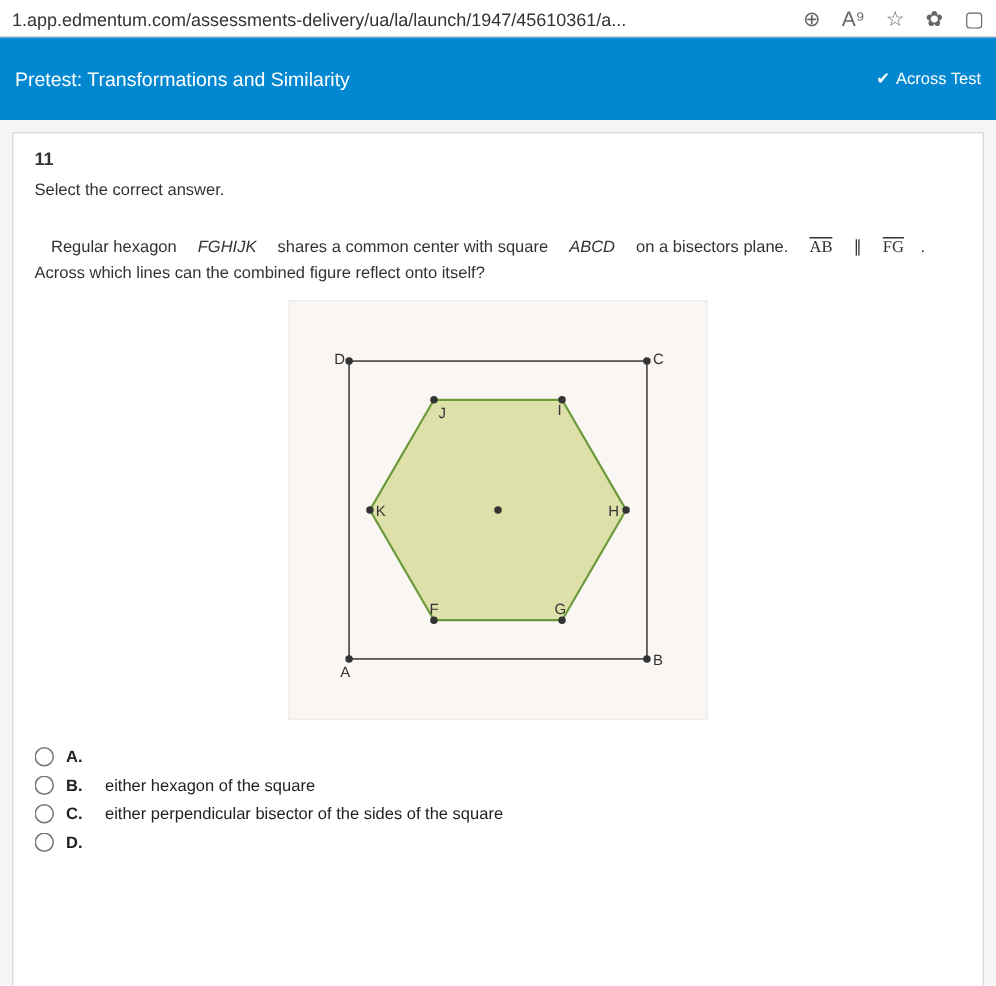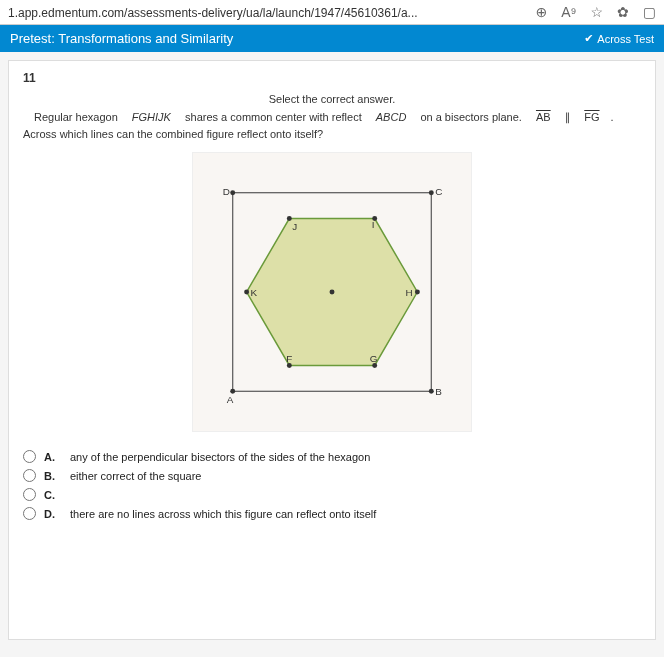--- a/index.html
+++ b/index.html
@@ -1,28 +1,28 @@
 <!DOCTYPE html>
 <html><head>
 <meta charset="utf-8">
 <style>
 * { box-sizing: border-box; margin: 0; padding: 0; }
 body { font-family: Arial, sans-serif; background: #f5f5f5; width: 664px; height: 657px; overflow: hidden; }
 .url-bar { background: #fff; border-bottom: 1px solid #ccc; padding: 4px 8px; display: flex; align-items: flex-end; gap: 8px; font-size: 12px; color: #555; }
 .url-text { flex: 1; color: #333; }
 .url-icons { display: flex; gap: 14px; color: #666; font-size: 14px; }
 .url-icons span { cursor: default; }
-.header { background: #0288d1; color: #fff; padding: 6px 10px; display: flex; justify-content: space-between; align-items: center; font-size: 13px; }
+.header { background: #0288d1; color: #fff; padding: 20px 10px; display: flex; justify-content: space-between; align-items: center; font-size: 13px; }
 .submit-btn { font-size: 11px; display: flex; align-items: center; gap: 4px; }
 .content { background: #fff; margin: 8px; padding: 10px 14px; border: 1px solid #ddd; height: 580px; overflow: hidden; }
 .qnum { font-size: 12px; font-weight: bold; color: #333; margin-bottom: 8px; }
-.instruction { font-size: 11px; color: #333; margin-bottom: 4px; text-align: center; }
+.instruction { font-size: 11px; color: #333; margin-bottom: 24px; }
 .question { font-size: 11px; color: #333; line-height: 1.5; margin-bottom: 10px; }
 .question .seg { display: inline; padding-left: 11px; }
-.question .over { text-decoration: overline; }
+.question .over { text-decoration: overline; font-family: Liberation Serif, serif; }
 .figure-wrap { display: flex; justify-content: center; margin: 10px 0 18px 0; }
 .figure { width: 280px; height: 280px; background: #f9f6f3; border: 1px solid #eee; position: relative; }
 svg { width: 100%; height: 100%; }
 .options { font-size: 11px; color: #222; }
 .opt { display: flex; align-items: center; gap: 8px; margin: 6px 0; }
 .opt input { margin: 0; }
 .opt-label { font-weight: bold; width: 18px; }
 .opt-text { }
 .hex { fill: #dde0a8; stroke: #6a9a3a; stroke-width: 1.5; }
 .sq { fill: none; stroke: #555; stroke-width: 1.2; }
@@ -48,21 +48,21 @@
   <span class="submit-btn">
     <span>✔</span>
     <span>Across Test</span>
   </span>
 </div>
 
 <div class="content">
   <div class="qnum">11</div>
   <div class="instruction">Select the correct answer.</div>
   <div class="question">
-    <span class="seg">Regular hexagon </span><i class="seg">FGHIJK</i><span class="seg"> shares a common center with reflect </span><i class="seg">ABCD</i><span class="seg"> on a bisectors plane. </span><span class="seg over">AB</span><span class="seg"> ∥ </span><span class="seg over">FG</span><span class="seg">. Across which lines can the combined figure reflect onto itself?</span>
+    <span class="seg">Regular hexagon </span><i class="seg">FGHIJK</i><span class="seg"> shares a common center with square </span><i class="seg">ABCD</i><span class="seg"> on a bisectors plane. </span><span class="seg over">AB</span><span class="seg"> ∥ </span><span class="seg over">FG</span><span class="seg">. Across which lines can the combined figure reflect onto itself?</span>
   </div>
 
   <div class="figure-wrap">
     <div class="figure">
       <svg viewBox="0 0 280 280">
         <rect class="sq" x="40" y="40" width="200" height="200"></rect>
         <polygon class="hex" points="226,140 183,214 97,214 54,140 97,66 183,66"></polygon>
         <circle class="pt" cx="140" cy="140" r="2.5"></circle>
         <circle class="pt" cx="40" cy="240" r="2.5"></circle>
         <circle class="pt" cx="240" cy="240" r="2.5"></circle>
@@ -85,30 +85,29 @@
         <text class="lbl" x="100" y="78">J</text>
         <text class="lbl" x="58" y="144">K</text>
       </svg>
     </div>
   </div>
 
   <div class="options">
     <div class="opt">
       <input type="radio" name="ans" style="">
       <span class="opt-label">A.</span>
-      <span class="opt-text">any of the perpendicular bisectors of the sides of the hexagon</span>
     </div>
     <div class="opt">
       <input type="radio" name="ans" style="">
       <span class="opt-label">B.</span>
-      <span class="opt-text">either correct of the square</span>
+      <span class="opt-text">either hexagon of the square</span>
     </div>
     <div class="opt">
       <input type="radio" name="ans" style="">
       <span class="opt-label">C.</span>
+      <span class="opt-text">either perpendicular bisector of the sides of the square</span>
     </div>
     <div class="opt">
       <input type="radio" name="ans" style="">
       <span class="opt-label">D.</span>
-      <span class="opt-text">there are no lines across which this figure can reflect onto itself</span>
     </div>
   </div>
 </div>
 
 </body></html>

